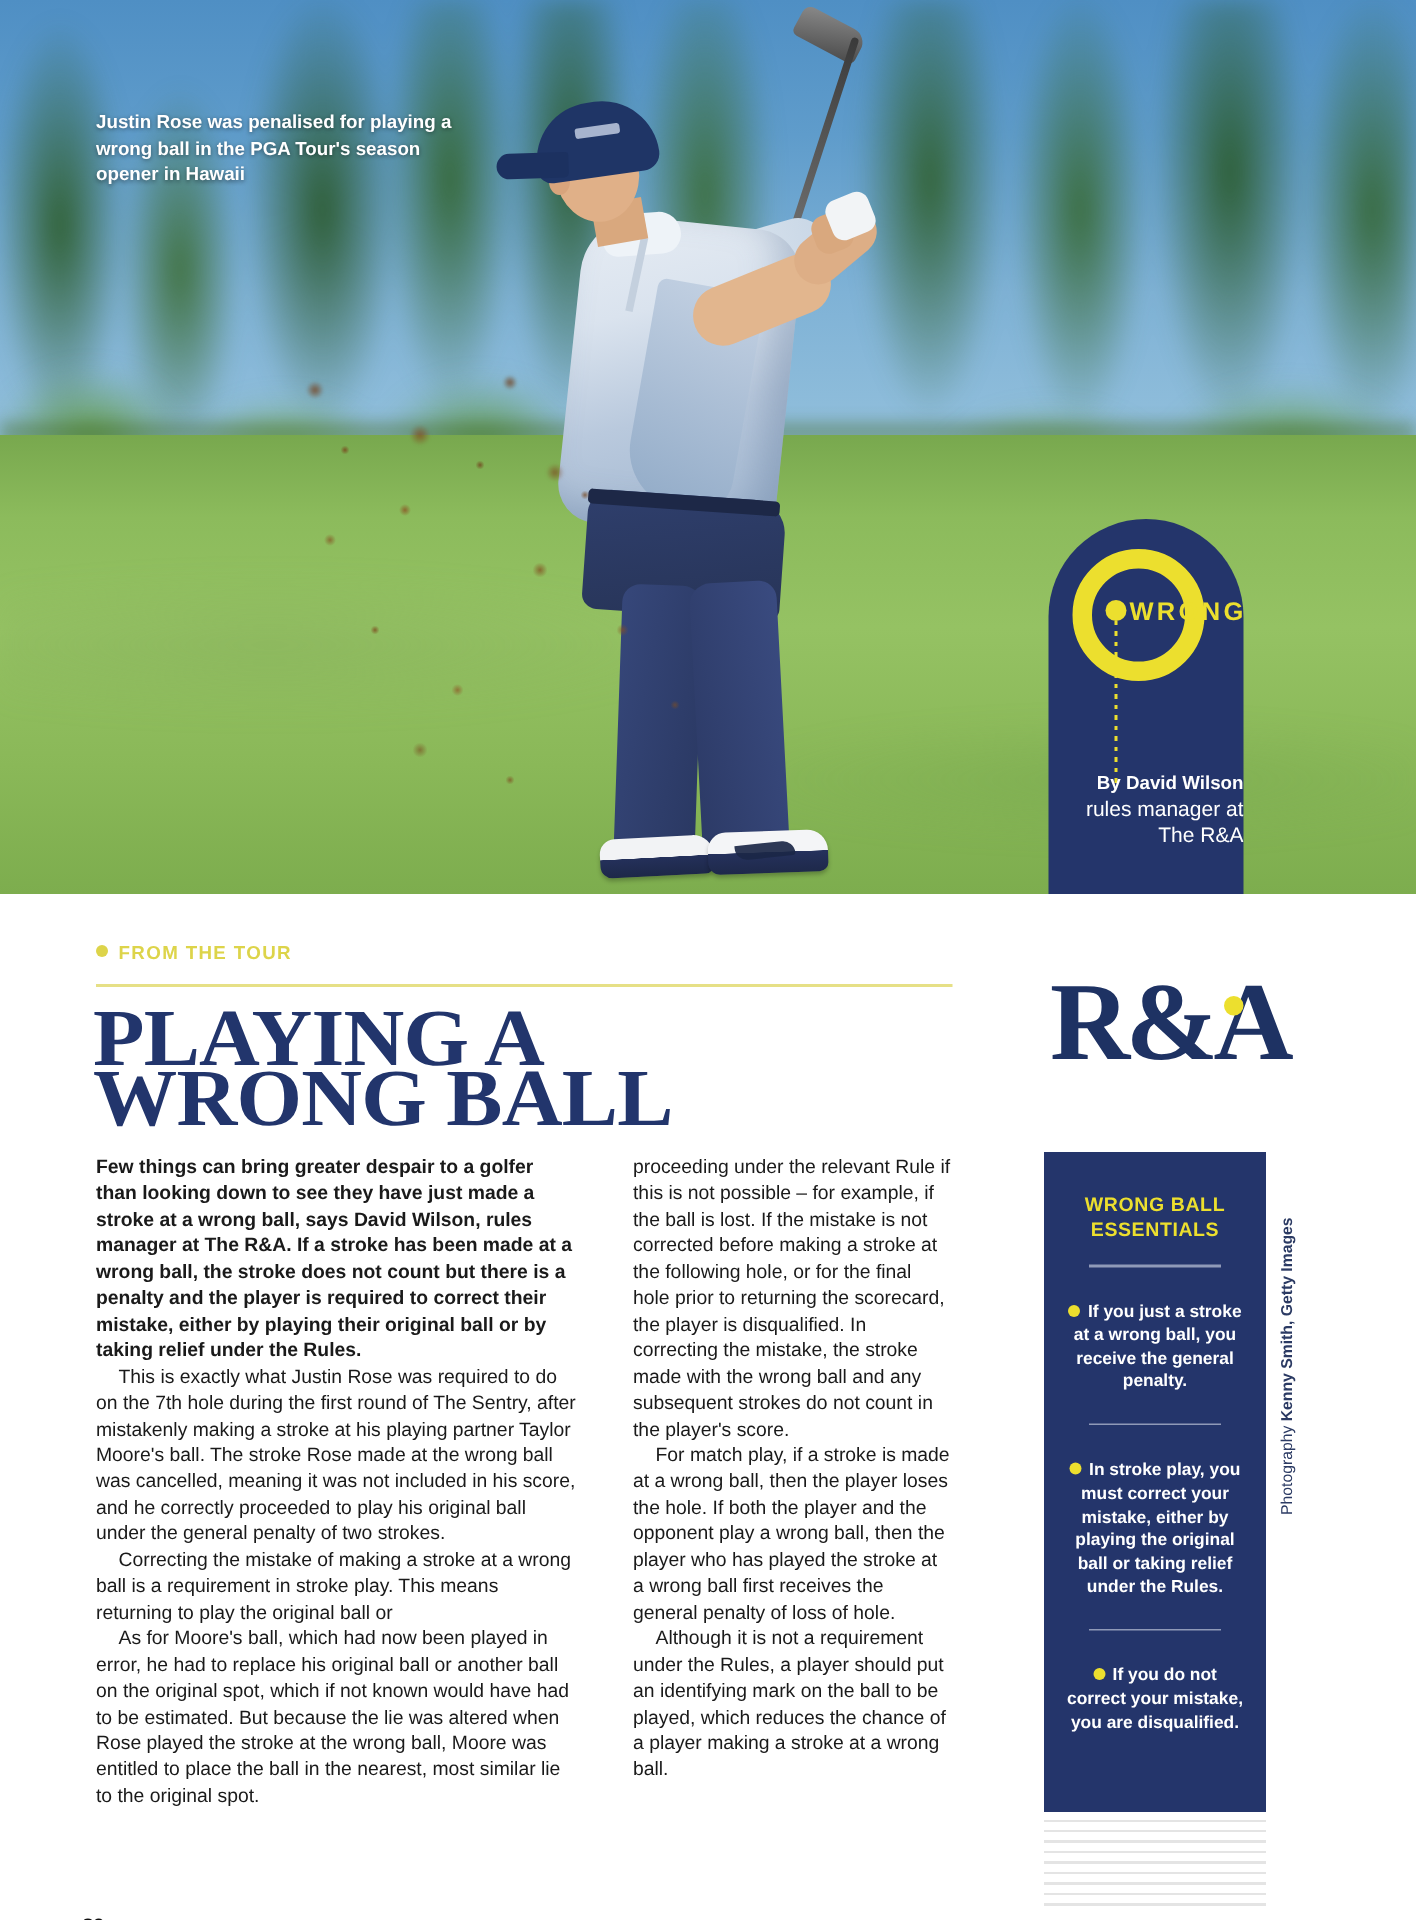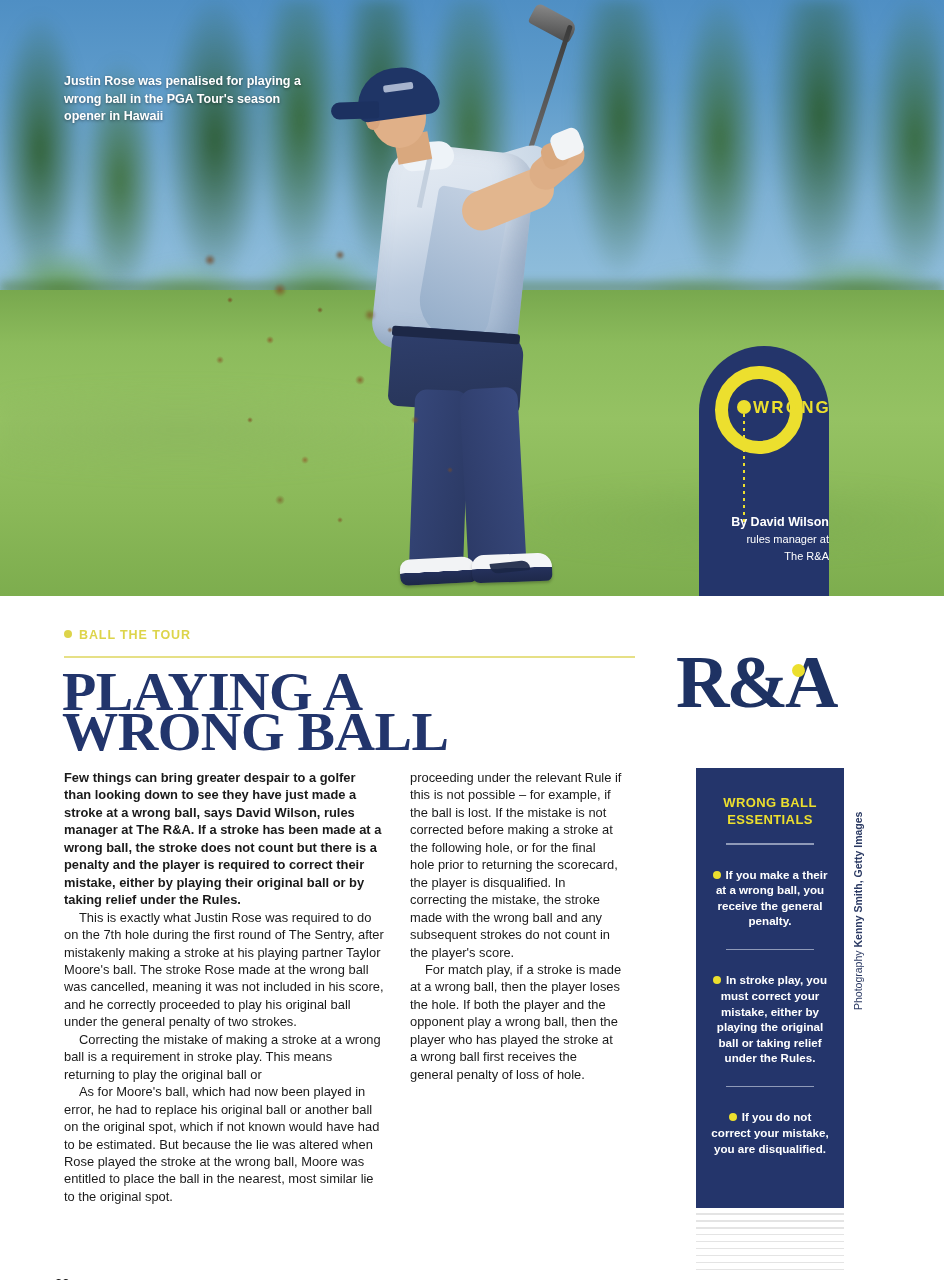--- a/index.html
+++ b/index.html
@@ -199,21 +199,21 @@
     position:absolute;left:38px;top:54px;width:14px;height:14px;border-radius:50%;background:#ecdf2e;
   }
   .dotline{
     position:absolute;left:44px;top:68px;width:2px;height:110px;
     background:repeating-linear-gradient(180deg,#ecdf2e 0 3px,transparent 3px 7px);
   }
   .byline{
     position:absolute;left:0;top:168px;width:130px;text-align:right;color:#fff;
   }
   .byline .b1{font-size:12.5px;font-weight:700;line-height:17px;}
-  .byline .b2{font-size:11px;font-weight:400;line-height:17px;}
+  .byline .b2{font-size:14px;font-weight:400;line-height:17px;}
 
   
   .kicker{
     position:absolute;left:64px;top:628px;
     color:#ddd44a;font-size:12.5px;font-weight:800;letter-spacing:.9px;
   }
   .kicker .kdot{
     display:inline-block;width:8px;height:8px;border-radius:50%;background:#ddd44a;
     margin-right:7px;vertical-align:1px;
   }
@@ -227,28 +227,28 @@
     letter-spacing:-0.5px;
     transform:scaleX(1.04);transform-origin:left top;
   }
   .headline .hl{display:block;}
 
   .cols{position:absolute;left:64px;top:769px;width:571px;}
   .col{
     width:322px;float:left;color:#1a1a1a;
     font-size:12.9px;line-height:17.45px;text-align:left;
   }
-  .col.two{width:213px;margin-left:24px;}
+  .col.two{width:213px;margin-left:36px;}
   .col p{margin:0;text-indent:15px;}
   .col p.first{text-indent:0;font-weight:700;}
   .col p.nofirst{text-indent:0;}
 
   
   .randa{
-    position:absolute;left:676px;top:650px;width:140px;height:78px;
+    position:absolute;left:700px;top:650px;width:140px;height:78px;
   }
   .randa-text{
     position:absolute;left:0;top:-10px;
     font-family:"Liberation Serif", serif;font-weight:700;font-size:74px;
     color:#1e3263;letter-spacing:-3px;
   }
   .randa-dot{position:absolute;left:116px;top:14px;width:13px;height:13px;border-radius:50%;background:#ecdf2e;}
 
   
   .essentials{
@@ -338,56 +338,57 @@
       <div class="rules-word">WRONG</div>
       <div class="byline">
         <div class="b1">By David Wilson</div>
         <div class="b2">rules manager at</div>
         <div class="b2">The R&amp;A</div>
       </div>
     </div>
   </div>
 
   <div class="kicker">
-    <span class="kdot"></span><span>BALL THE TOUR</span>
+    <span class="kdot"></span><span>FROM THE TOUR</span>
   </div>
   <div class="rule-line"></div>
 
   <div class="headline">
     <span class="hl">PLAYING A</span>
     <span class="hl">WRONG BALL</span>
   </div>
 
   <div class="cols">
     <div class="col one">
       <p class="first">Few things can bring greater despair to a golfer than looking down to see they have just made a stroke at a wrong ball, says David Wilson, rules manager at The R&amp;A. If a stroke has been made at a wrong ball, the stroke does not count but there is a penalty and the player is required to correct their mistake, either by playing their original ball or by taking relief under the Rules.</p>
       <p>This is exactly what Justin Rose was required to do on the 7th hole during the first round of The Sentry, after mistakenly making a stroke at his playing partner Taylor Moore's ball. The stroke Rose made at the wrong ball was cancelled, meaning it was not included in his score, and he correctly proceeded to play his original ball under the general penalty of two strokes.</p>
       <p>Correcting the mistake of making a stroke at a wrong ball is a requirement in stroke play. This means returning to play the original ball or</p>
       <p>As for Moore's ball, which had now been played in error, he had to replace his original ball or another ball on the original spot, which if not known would have had to be estimated. But because the lie was altered when Rose played the stroke at the wrong ball, Moore was entitled to place the ball in the nearest, most similar lie to the original spot.</p>
     </div>
     <div class="col two">
       <p class="nofirst">proceeding under the relevant Rule if this is not possible – for example, if the ball is lost. If the mistake is not corrected before making a stroke at the following hole, or for the final hole prior to returning the scorecard, the player is disqualified. In correcting the mistake, the stroke made with the wrong ball and any subsequent strokes do not count in the player's score.</p>
       <p>For match play, if a stroke is made at a wrong ball, then the player loses the hole. If both the player and the opponent play a wrong ball, then the player who has played the stroke at a wrong ball first receives the general penalty of loss of hole.</p>
+      <p>Although it is not a requirement under the Rules, a player should put an identifying mark on the ball to be played, which reduces the chance of a player making a stroke at a wrong ball.</p>
     </div>
     <div class="clear"></div>
   </div>
 
   <div class="randa">
     <div class="randa-text">R&amp;A</div>
     <div class="randa-dot"></div>
   </div>
 
   <div class="essentials">
     <div class="ess-title">
       <div>WRONG BALL</div>
       <div>ESSENTIALS</div>
     </div>
     <div class="ess-sep"></div>
     <div class="ess-item">
-      <span class="bdot"></span><span>If you make a their at a wrong ball, you receive the general penalty.</span>
+      <span class="bdot"></span><span>If you just a stroke at a wrong ball, you receive the general penalty.</span>
     </div>
     <div class="ess-sep2"></div>
     <div class="ess-item">
       <span class="bdot"></span><span>In stroke play, you must correct your mistake, either by playing the original ball or taking relief under the Rules.</span>
     </div>
     <div class="ess-sep2"></div>
     <div class="ess-item">
       <span class="bdot"></span><span>If you do not correct your mistake, you are disqualified.</span>
     </div>
   </div>

